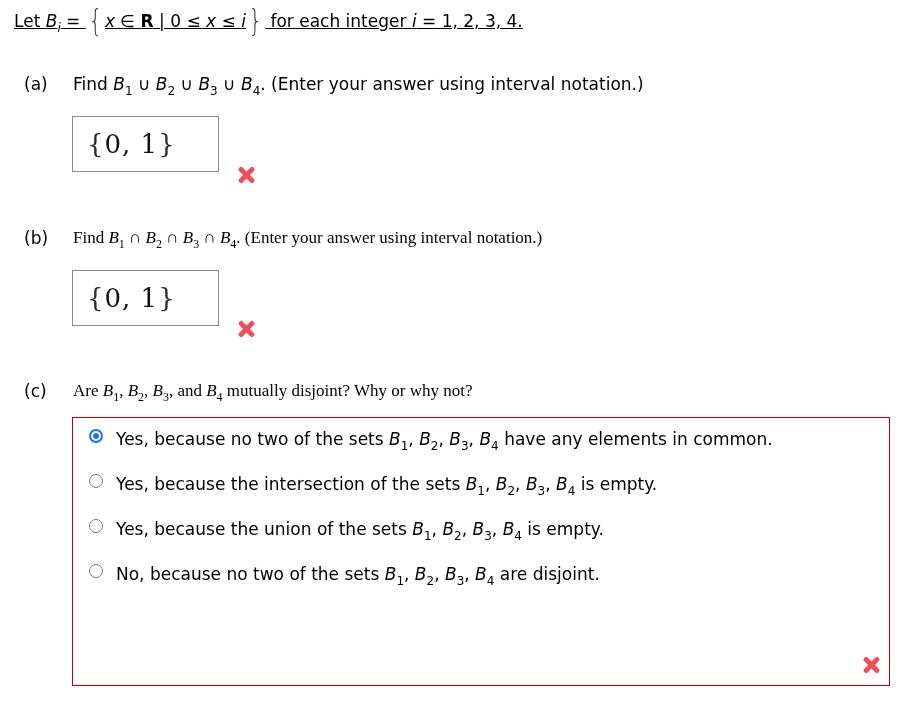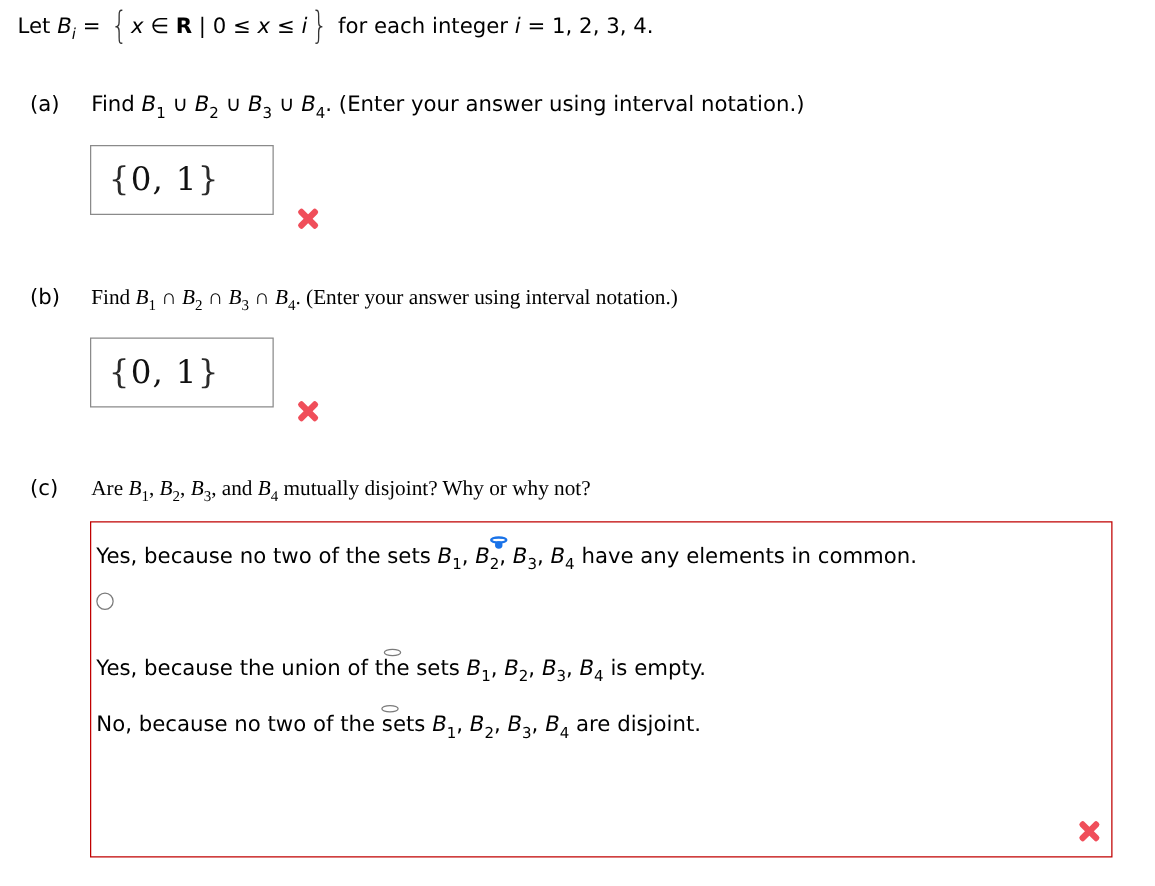--- a/index.html
+++ b/index.html
@@ -27,36 +27,36 @@
     content: ""; position: absolute; left: 7px; top: -1px; width: 5px; height: 20px;
     background: #f04e5a; border-radius: 2px;
   }
   .xmark::before { transform: rotate(45deg); }
   .xmark::after { transform: rotate(-45deg); }
   .choices {
     position: absolute; left: 72px; top: 417px; width: 818px; height: 269px;
     border: 1px solid #c00000; box-sizing: border-box;
   }
   .choice {
-    position: absolute; left: 4px; height: 26px; display: flex; align-items: center; flex-direction: column;
+    position: absolute; left: 16px; height: 26px; display: flex; 
   }
   .radio {
     width: 14px; height: 14px; border-radius: 50%; border: 1px solid #7a7a7a;
     box-sizing: border-box; margin-right: 13px; background: #fff; position: relative;
   }
   .radio.checked { border: 2px solid #1a73e8; }
   .radio.checked::after {
     content: ""; position: absolute; left: 2px; top: 2px; width: 6px; height: 6px;
     border-radius: 50%; background: #1a73e8;
   }
 </style>
 </head>
 <body>
 
-<div class="abs" style="left:14px; top:11px;">
+<div class="abs" style="left:14px; top:11px;text-decoration:underline;">
   <span>Let </span><span class="it">B</span><sub class="it" style="font-style:italic">i</sub><span> = </span><span class="brace">{</span><span class="it">x</span><span> ∈ </span><span class="b">R</span><span> | 0 ≤ </span><span class="it">x</span><span> ≤ </span><span class="it">i</span><span class="brace">}</span><span> for each integer </span><span class="it">i</span><span> = 1, 2, 3, 4.</span>
 </div>
 
 <div class="abs" style="left:24px; top:74px;">(a)</div>
 <div class="abs" style="left:73px; top:74px;text-align:right;">
   <span>Find </span><span class="it">B</span><sub>1</sub><span> ∪ </span><span class="it">B</span><sub>2</sub><span> ∪ </span><span class="it">B</span><sub>3</sub><span> ∪ </span><span class="it">B</span><sub>4</sub><span>. (Enter your answer using interval notation.)</span>
 </div>
 <div class="answer-box" style="top:116px;">
   <span class="br">{</span>
     <span>0, 1</span>
@@ -82,20 +82,21 @@
 
 <div class="choices">
 
   <label class="choice" style="top:11px;">
     <span class="radio checked"></span>
     <span><span>Yes, because no two of the sets </span><span class="it">B</span><sub>1</sub><span>, </span><span class="it">B</span><sub>2</sub><span>, </span><span class="it">B</span><sub>3</sub><span>, </span><span class="it">B</span><sub>4</sub><span> have any elements in common.</span></span>
   </label>
 
   <label class="choice" style="top:56px;">
     <span class="radio"></span>
+    <span><span>Yes, because the intersection of the sets </span><span class="it">B</span><sub>1</sub><span>, </span><span class="it">B</span><sub>2</sub><span>, </span><span class="it">B</span><sub>3</sub><span>, </span><span class="it">B</span><sub>4</sub><span> is empty.</span></span>
   </label>
 
   <label class="choice" style="top:101px;">
     <span class="radio"></span>
     <span><span>Yes, because the union of the sets </span><span class="it">B</span><sub>1</sub><span>, </span><span class="it">B</span><sub>2</sub><span>, </span><span class="it">B</span><sub>3</sub><span>, </span><span class="it">B</span><sub>4</sub><span> is empty.</span></span>
   </label>
 
   <label class="choice" style="top:146px;">
     <span class="radio"></span>
     <span><span>No, because no two of the sets </span><span class="it">B</span><sub>1</sub><span>, </span><span class="it">B</span><sub>2</sub><span>, </span><span class="it">B</span><sub>3</sub><span>, </span><span class="it">B</span><sub>4</sub><span> are disjoint.</span></span>

